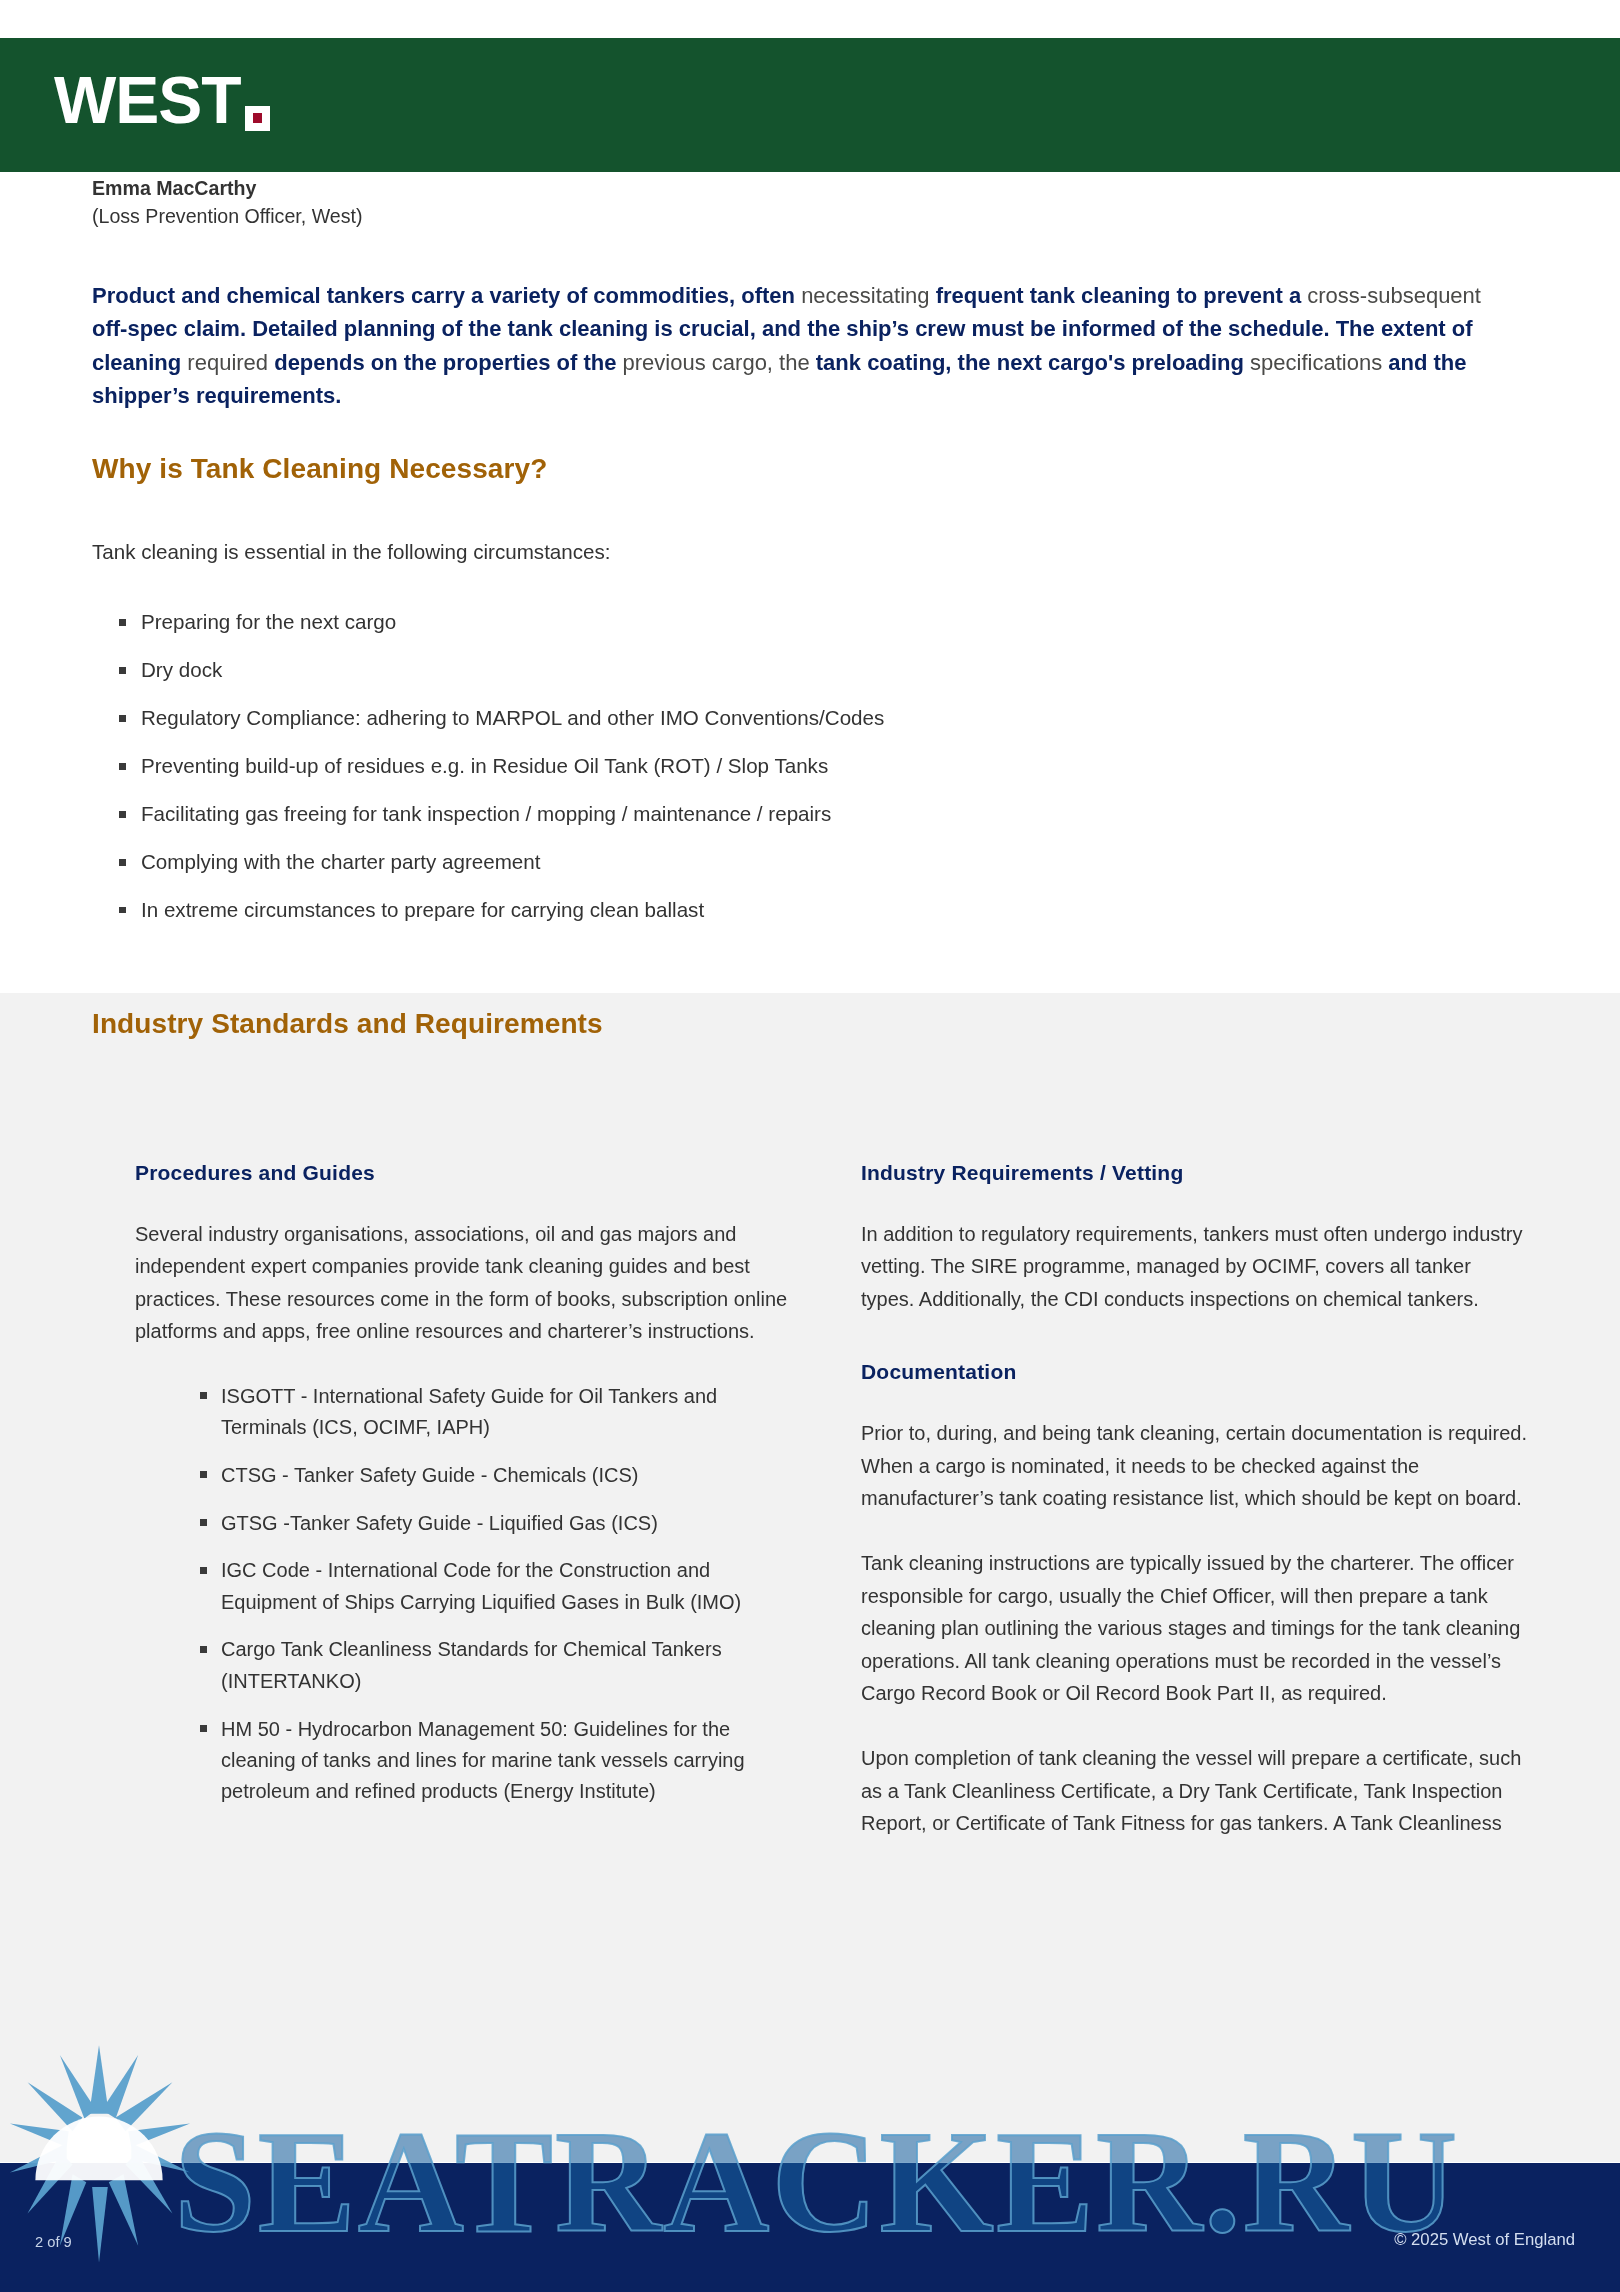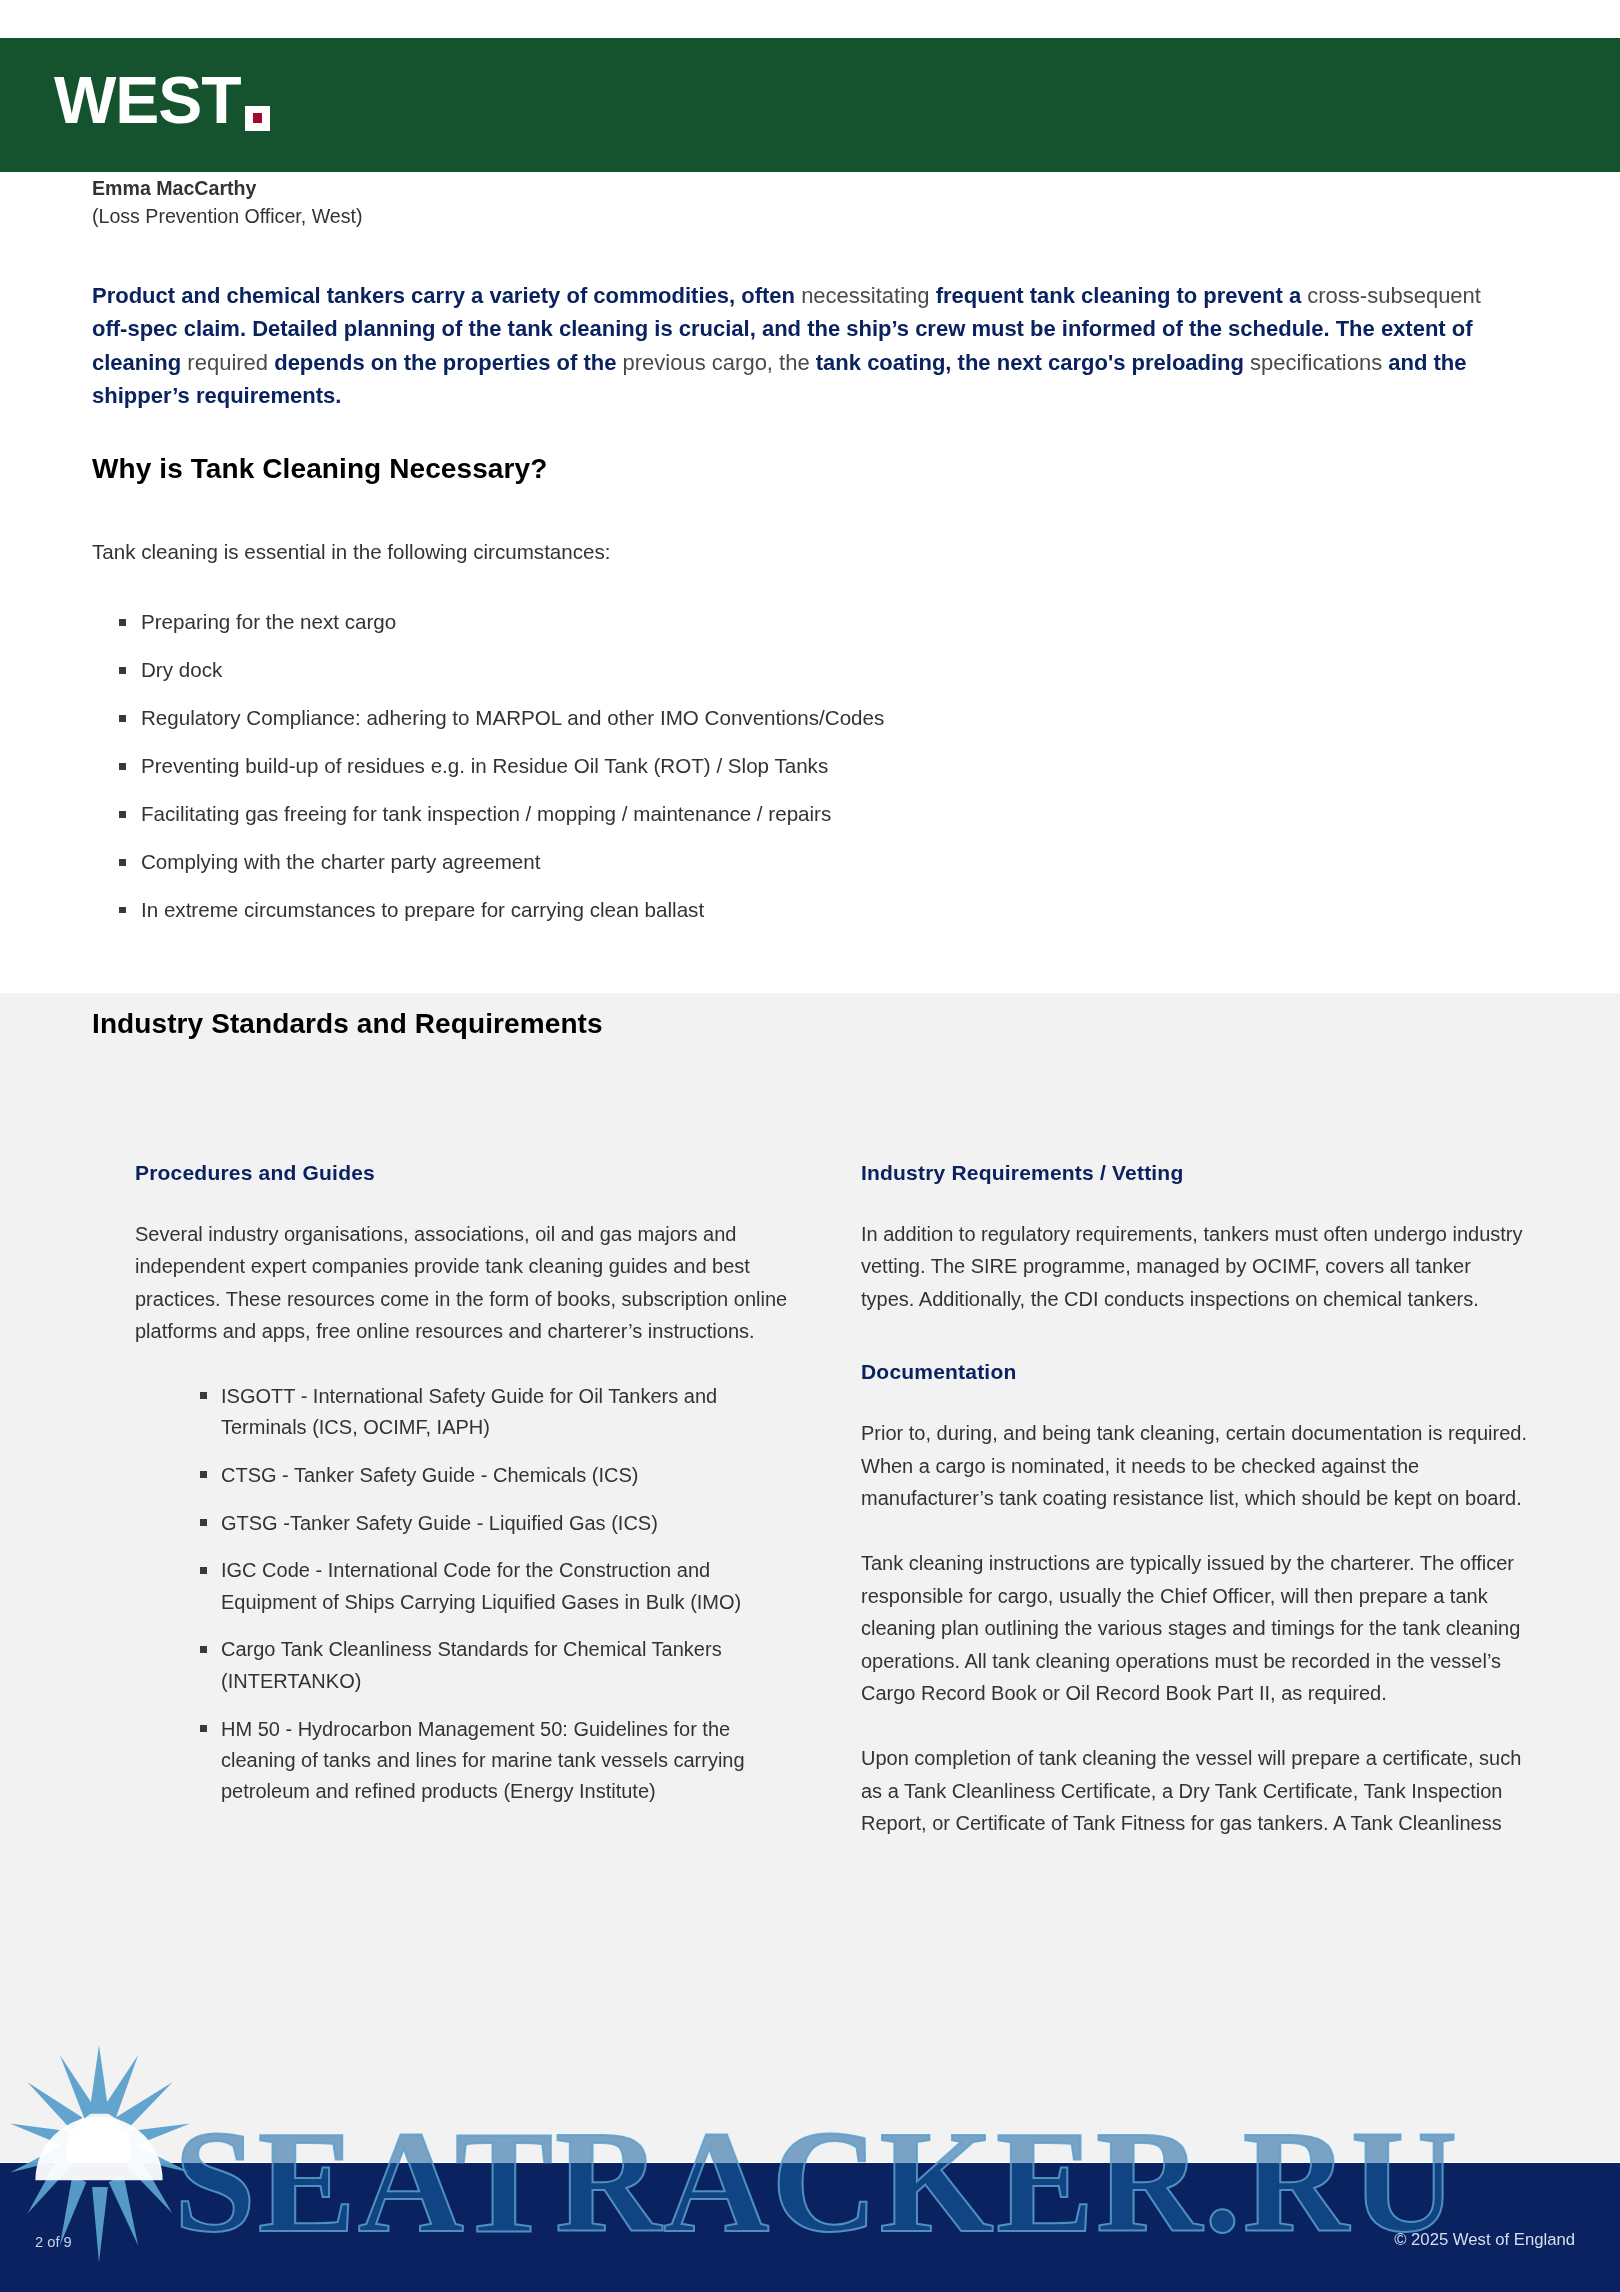--- a/index.html
+++ b/index.html
@@ -113,21 +113,21 @@
   }
   .intro .reg {
     font-weight: normal;
     color: #4a4a48;
   }
 
   .h2 {
     position: absolute;
     font-size: 28px;
     font-weight: bold;
-    color: #000000;
+    color: #a16207;
     letter-spacing: 0.1px;
   }
   .h2-why { top: 453px; }
   .h2-industry { top: 1008px; }
 
   .lead {
     position: absolute;
     top: 540px;
     font-size: 20.6px;
     color: #333333;

